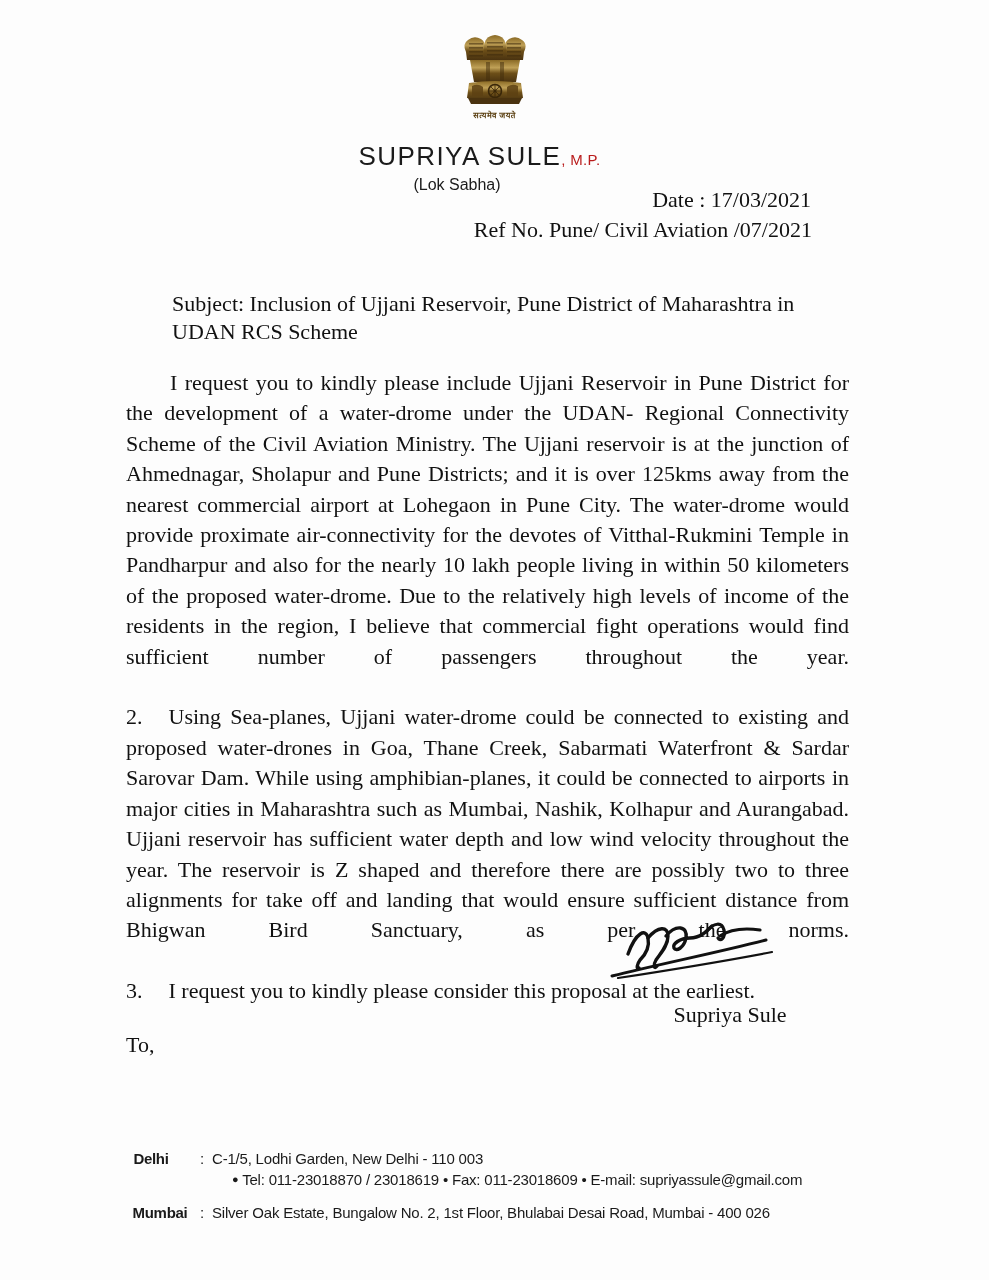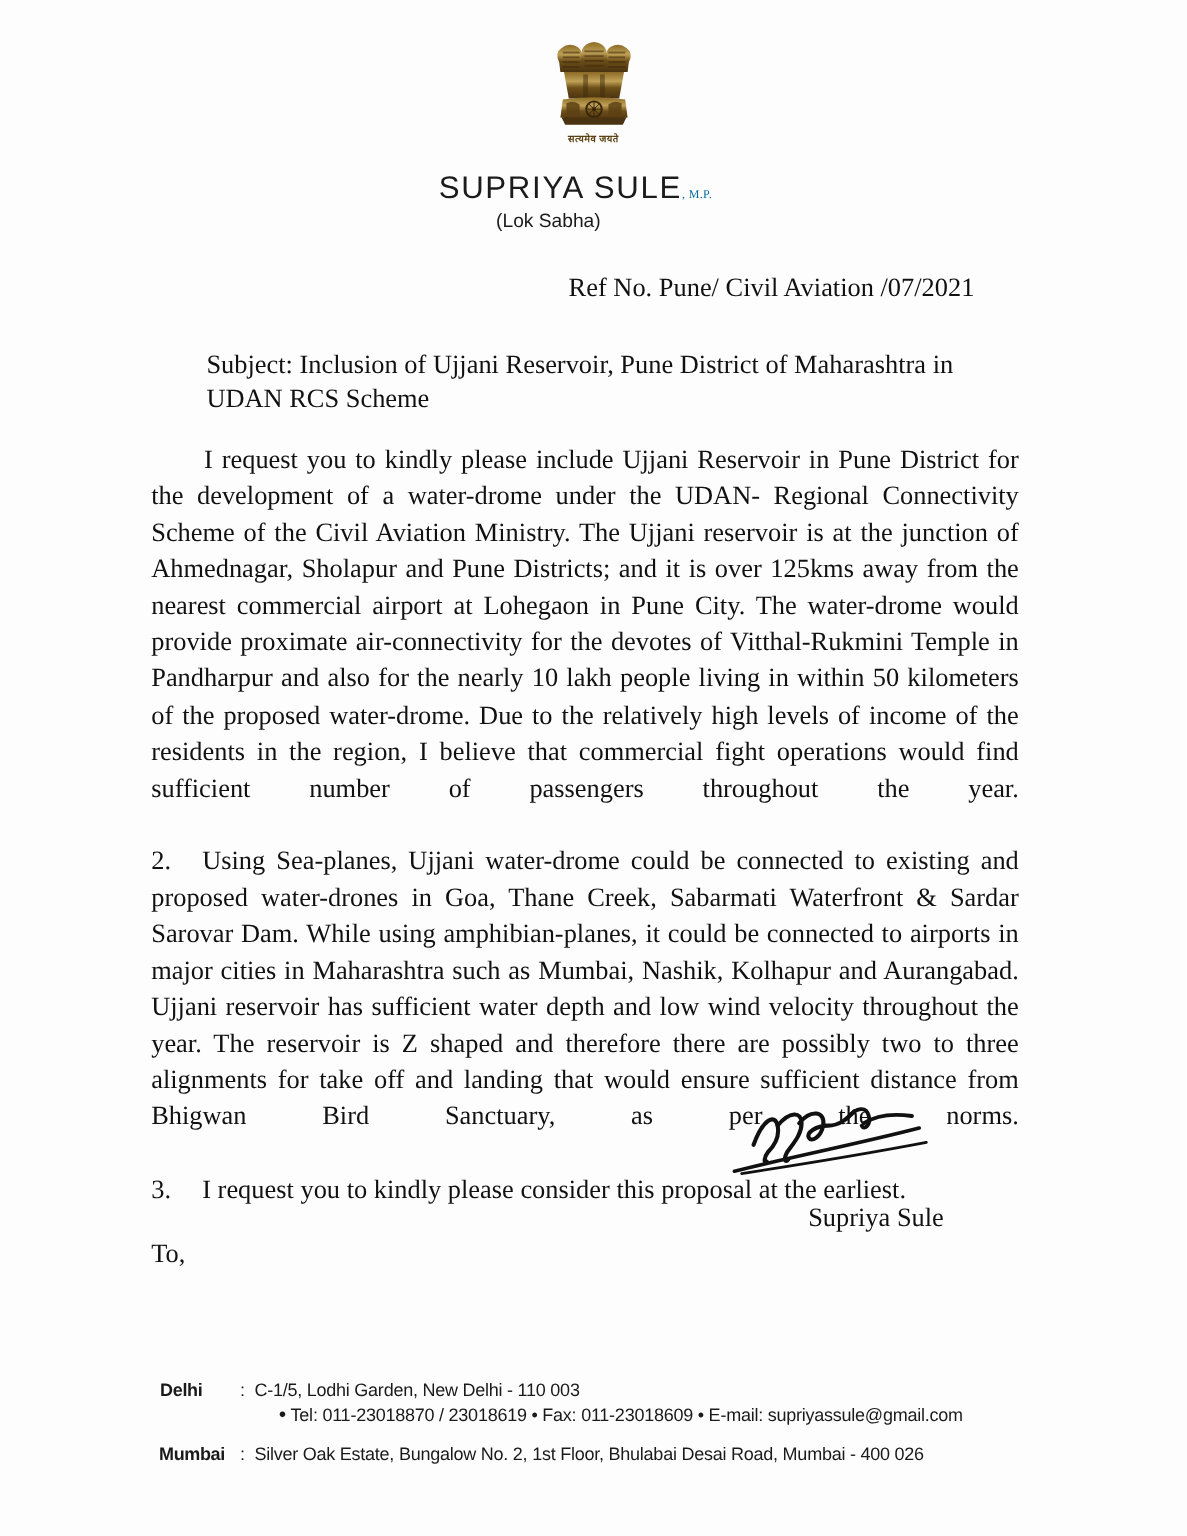--- a/index.html
+++ b/index.html
@@ -57,44 +57,44 @@
   }
   .mp-name {
     font-family: "Liberation Sans", "DejaVu Sans", sans-serif;
     font-size: 26px;
     letter-spacing: 1.4px;
     color: #1b1b1b;
     display: inline-block;
     margin-left: -30px;
   }
   .mp-suffix {
-    font-family: Liberation Serif, serif;
-    font-size: 10px;
+    font-family: Liberation Sans, sans-serif;
+    font-size: 15px;
     letter-spacing: 0.3px;
-    color: #0369a1;
+    color: #b91c1c;
   }
   .lok-sabha {
     font-family: "Liberation Sans", "DejaVu Sans", sans-serif;
     font-size: 16px;
     color: #1b1b1b;
     margin-top: 4px;
     margin-left: -75px;
   }
 
   
   .meta-block {
     position: absolute;
     right: 178px;
     top: 185px;
     text-align: right;
     font-size: 22px;
     line-height: 30px;
     white-space: nowrap;
   }
-  .meta-ref { margin-right: -1px; margin-top: 40px; }
+  .meta-ref { margin-right: -1px; }
 
   
   .subject {
     position: absolute;
     left: 172px;
     top: 290px;
     width: 680px;
     font-size: 22px;
     line-height: 28px;
     text-align: left;
@@ -272,20 +272,21 @@
   </div>
 
   <div class="letterhead">
     <div>
       <span class="mp-name">SUPRIYA SULE</span><span class="mp-suffix">, M.P.</span>
     </div>
     <div class="lok-sabha">(Lok Sabha)</div>
   </div>
 
   <div class="meta-block">
+    <div>Date : 17/03/2021</div>
     <div class="meta-ref">Ref No. Pune/ Civil Aviation /07/2021</div>
   </div>
 
   <div class="subject">Subject: Inclusion of Ujjani Reservoir, Pune District of Maharashtra in UDAN RCS Scheme</div>
 
   <div class="body-block">
     <p class="indent-first">I request you to kindly please include Ujjani Reservoir in Pune District for the development of a water-drome under the UDAN- Regional Connectivity Scheme of the Civil Aviation Ministry.  The Ujjani reservoir is at the junction of Ahmednagar, Sholapur and Pune Districts; and it is over 125kms away from the nearest commercial airport at Lohegaon in Pune City. The water-drome would provide proximate air-connectivity for the devotes of Vitthal-Rukmini Temple in Pandharpur and also for the nearly 10 lakh people living in within 50 kilometers of the proposed water-drome. Due to the relatively high levels of income of the residents in the region, I believe that commercial fight operations would find sufficient number of passengers throughout the year.</p>
     <p><span>2.</span><span class="num-gap"></span><span>Using Sea-planes, Ujjani water-drome could be connected to existing and proposed water-drones in Goa, Thane Creek, Sabarmati Waterfront &amp; Sardar Sarovar Dam. While using amphibian-planes, it could be connected to airports in major cities in Maharashtra such as Mumbai, Nashik, Kolhapur and Aurangabad. Ujjani reservoir has sufficient water depth and low wind velocity throughout the year. The reservoir is Z shaped and therefore there are possibly two to three alignments for take off and landing that would ensure sufficient distance from Bhigwan Bird Sanctuary, as per the norms.</span></p>
     <p class="nojust"><span>3.</span><span class="num-gap"></span><span>I request you to kindly please consider this proposal at the earliest.</span></p>
   </div>

